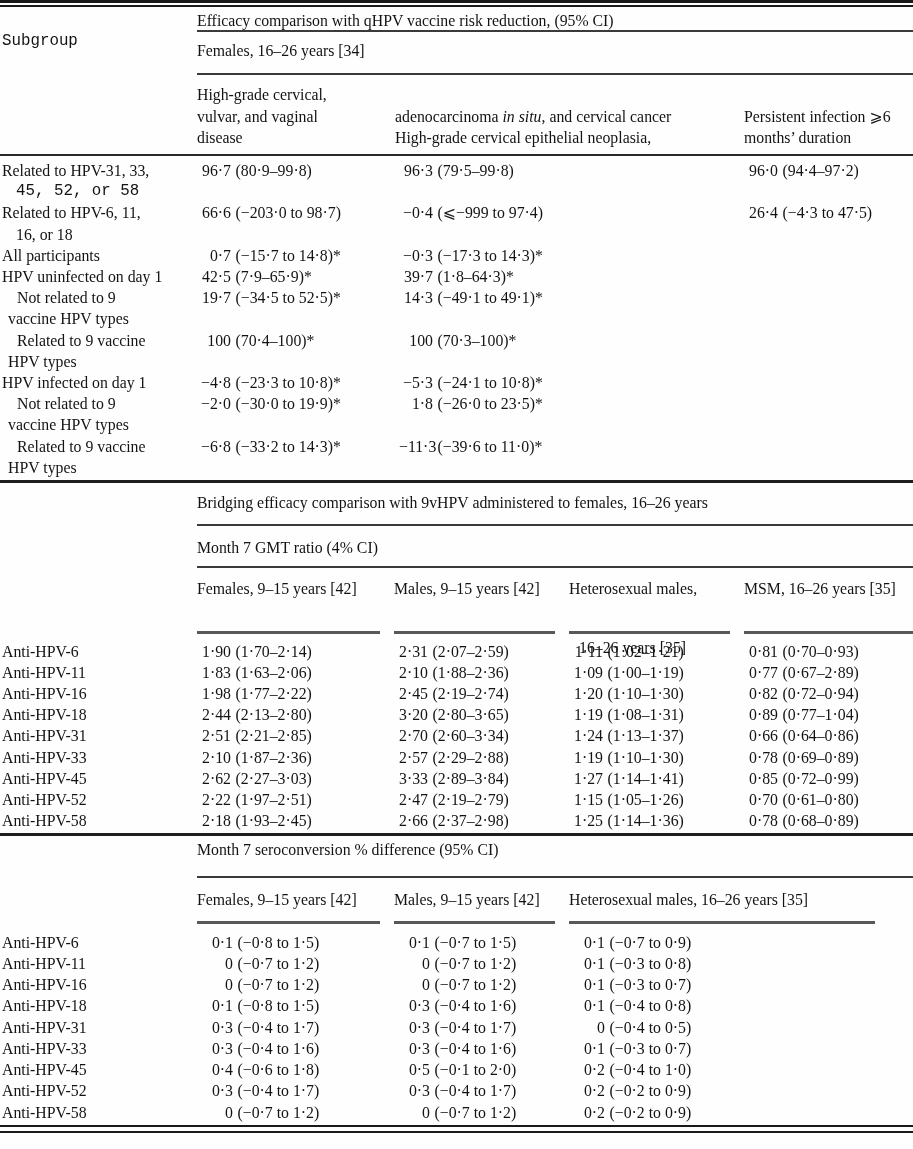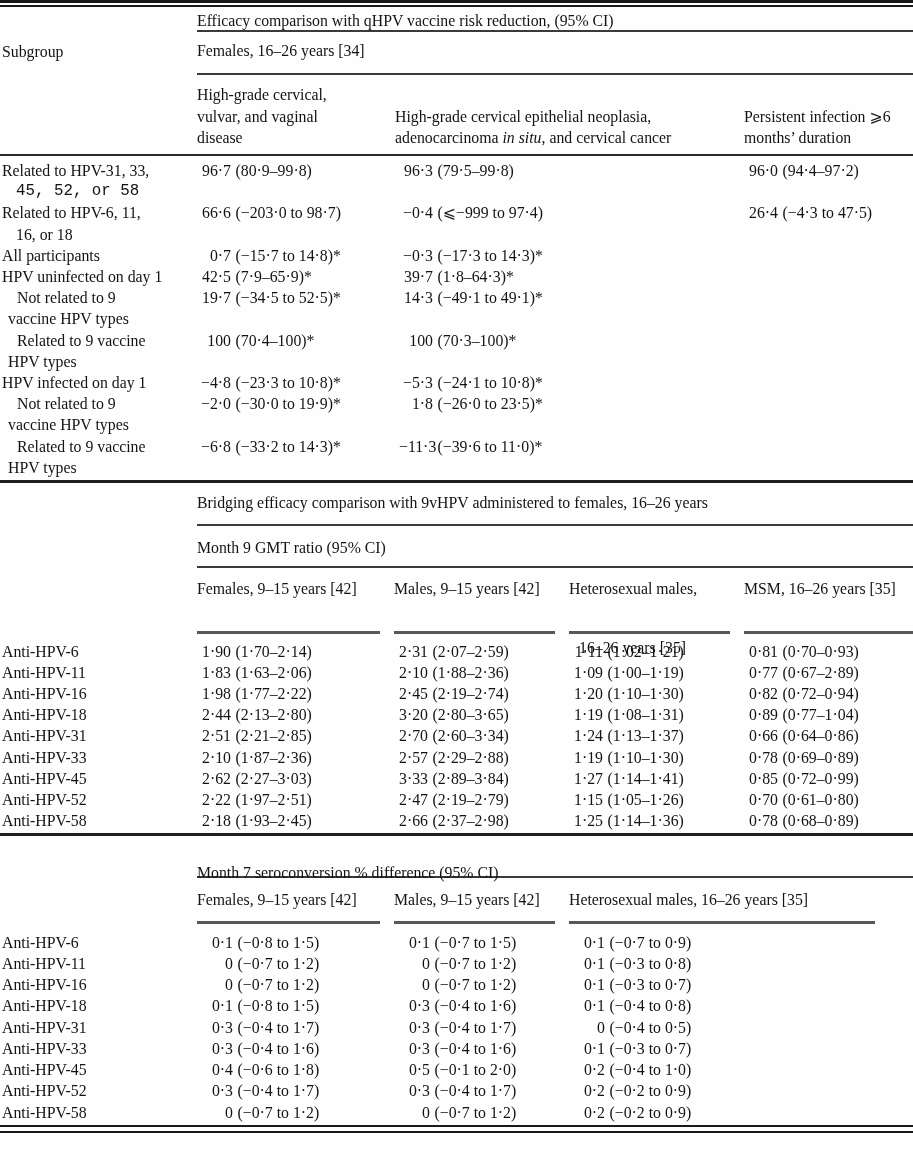--- a/index.html
+++ b/index.html
@@ -5,21 +5,21 @@
   * { box-sizing: border-box; }
   body { margin: 0; background: #ffffff; }
   .table {
     width: 913px; height: 1149px; background: #fefefe; color: #131313;
     font-family: "Liberation Serif", "DejaVu Serif", serif;
     font-size: 15.8px; line-height: 21.2px; position: relative; overflow: hidden;
   }
   .rule-double-top { height: 7px; border-top: 3px solid #191919; border-bottom: 2px solid #191919; }
   .rule-double-bottom { height: 8px; border-top: 2.5px solid #191919; border-bottom: 2.5px solid #191919; margin-top: 2px; }
   .s1head { position: relative; }
-  .subgroup { position: absolute; left: 2px; top: 34px; }
+  .subgroup { position: absolute; left: 2px; top: 24px; font-family: Liberation Mono, monospace; }
   .right { margin-left: 197px; }
   .ttl1 { height: 23px; padding-top: 3px; white-space: nowrap; }
   .ttl2 { height: 41px; padding-top: 8px; white-space: nowrap; }
   .prule { height: 2px; background: #3a3a3a; }
   .s1cols { display: flex; align-items: flex-end; height: 79px; padding-bottom: 6px; }
   .s1cols .c div, .s2cols .c div, .s3cols .c div { white-space: nowrap; }
   .w198 { width: 198px; } .w349 { width: 349px; } .w169 { width: 169px; }
   .w197 { width: 197px; } .w175 { width: 175px; } .w344 { width: 344px; }
   .frule { height: 2px; background: #2a2a2a; }
   .rows1 { padding-top: 4px; }
@@ -28,21 +28,21 @@
   .row { display: grid; align-items: start; }
   .lbl { padding-left: 2px; }
   .val { padding-left: 4px; white-space: nowrap; }
   .num { display: inline-block; text-align: right; }
   .nw30 { width: 30px; } .nw32 { width: 32px; } .nw34 { width: 34px; }
   .ci { margin-left: 4.5px; }
   .divider { height: 2.5px; background: #1f1f1f; margin-top: 2px; }
   .ttlA2 { height: 41px; padding-top: 9px; white-space: nowrap; }
   .ttlB2 { height: 40px; padding-top: 11px; white-space: nowrap; }
   .s2cols { display: flex; align-items: flex-start; height: 63px; padding-top: 10px; }
-  .ttlA3 { height: 40px; padding-top: 26px; white-space: nowrap; }
+  .ttlA3 { height: 40px; padding-top: 3px; white-space: nowrap; }
   .ttlB3 { height: 43px; padding-top: 11px; white-space: nowrap; }
   .s3cols { display: flex; align-items: flex-start; }
   .ind10 { padding-left: 10px; margin-top: 38px; }
   .srules { display: flex; height: 3px; }
   .srcell { height: 3px; }
   .sr { height: 3px; background: #585858; width: calc(100% - 14px); }
   .sr-full { height: 3px; background: #585858; width: 100%; }
   .sr306 { height: 3px; background: #585858; width: 306px; }
 </style>
 </head>
@@ -59,22 +59,22 @@
       <div class="prule"></div>
       <div class="ttl2">Females, 16–26 years [34]</div>
       <div class="prule"></div>
       <div class="s1cols">
         <div class="c w198">
           <div>High-grade cervical,</div>
           <div>vulvar, and vaginal</div>
           <div>disease</div>
         </div>
         <div class="c w349">
+          <div><span>adenocarcinoma </span><i>in situ</i><span>, and cervical cancer</span></div>
           <div>High-grade cervical epithelial neoplasia,</div>
-          <div><span>adenocarcinoma </span><i>in situ</i><span>, and cervical cancer</span></div>
         </div>
         <div class="c w169">
           <div>Persistent infection ⩾6</div>
           <div>months’ duration</div>
         </div>
       </div>
     </div>
   </div>
   <div class="frule"></div>
 
@@ -158,21 +158,21 @@
         <div class="val"></div>
       </div>
     </div>
 
   <div class="divider"></div>
 
   <div class="s2head">
     <div class="right">
       <div class="ttlA2">Bridging efficacy comparison with 9vHPV administered to females, 16–26 years</div>
       <div class="prule"></div>
-      <div class="ttlB2">Month 9 GMT ratio (95% CI)</div>
+      <div class="ttlB2">Month 7 GMT ratio (4% CI)</div>
       <div class="prule"></div>
       <div class="s2cols">
         <div class="c w197">
           <div>Females, 9–15 years [42]</div>
         </div>
         <div class="c w175">
           <div>Males, 9–15 years [42]</div>
         </div>
         <div class="c w175">
           <div>Heterosexual males,</div>

